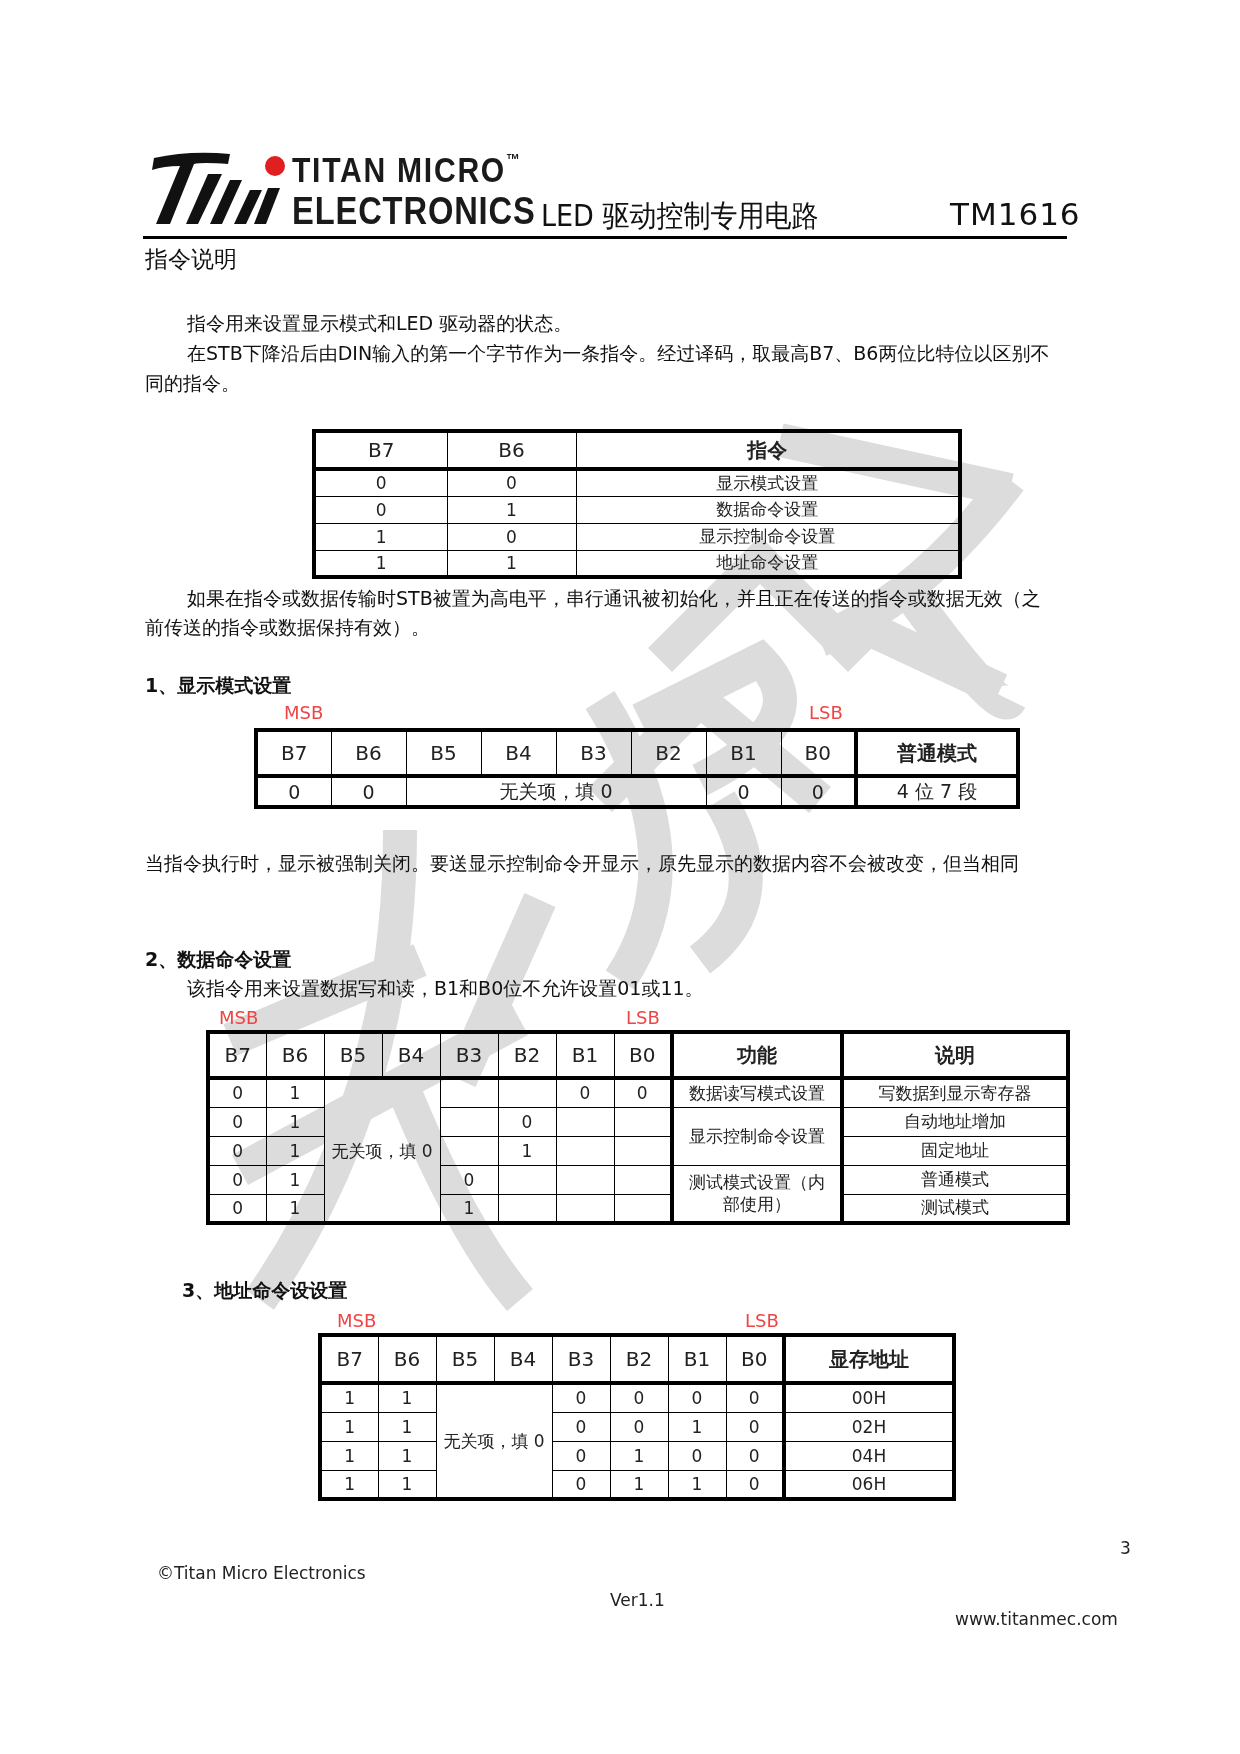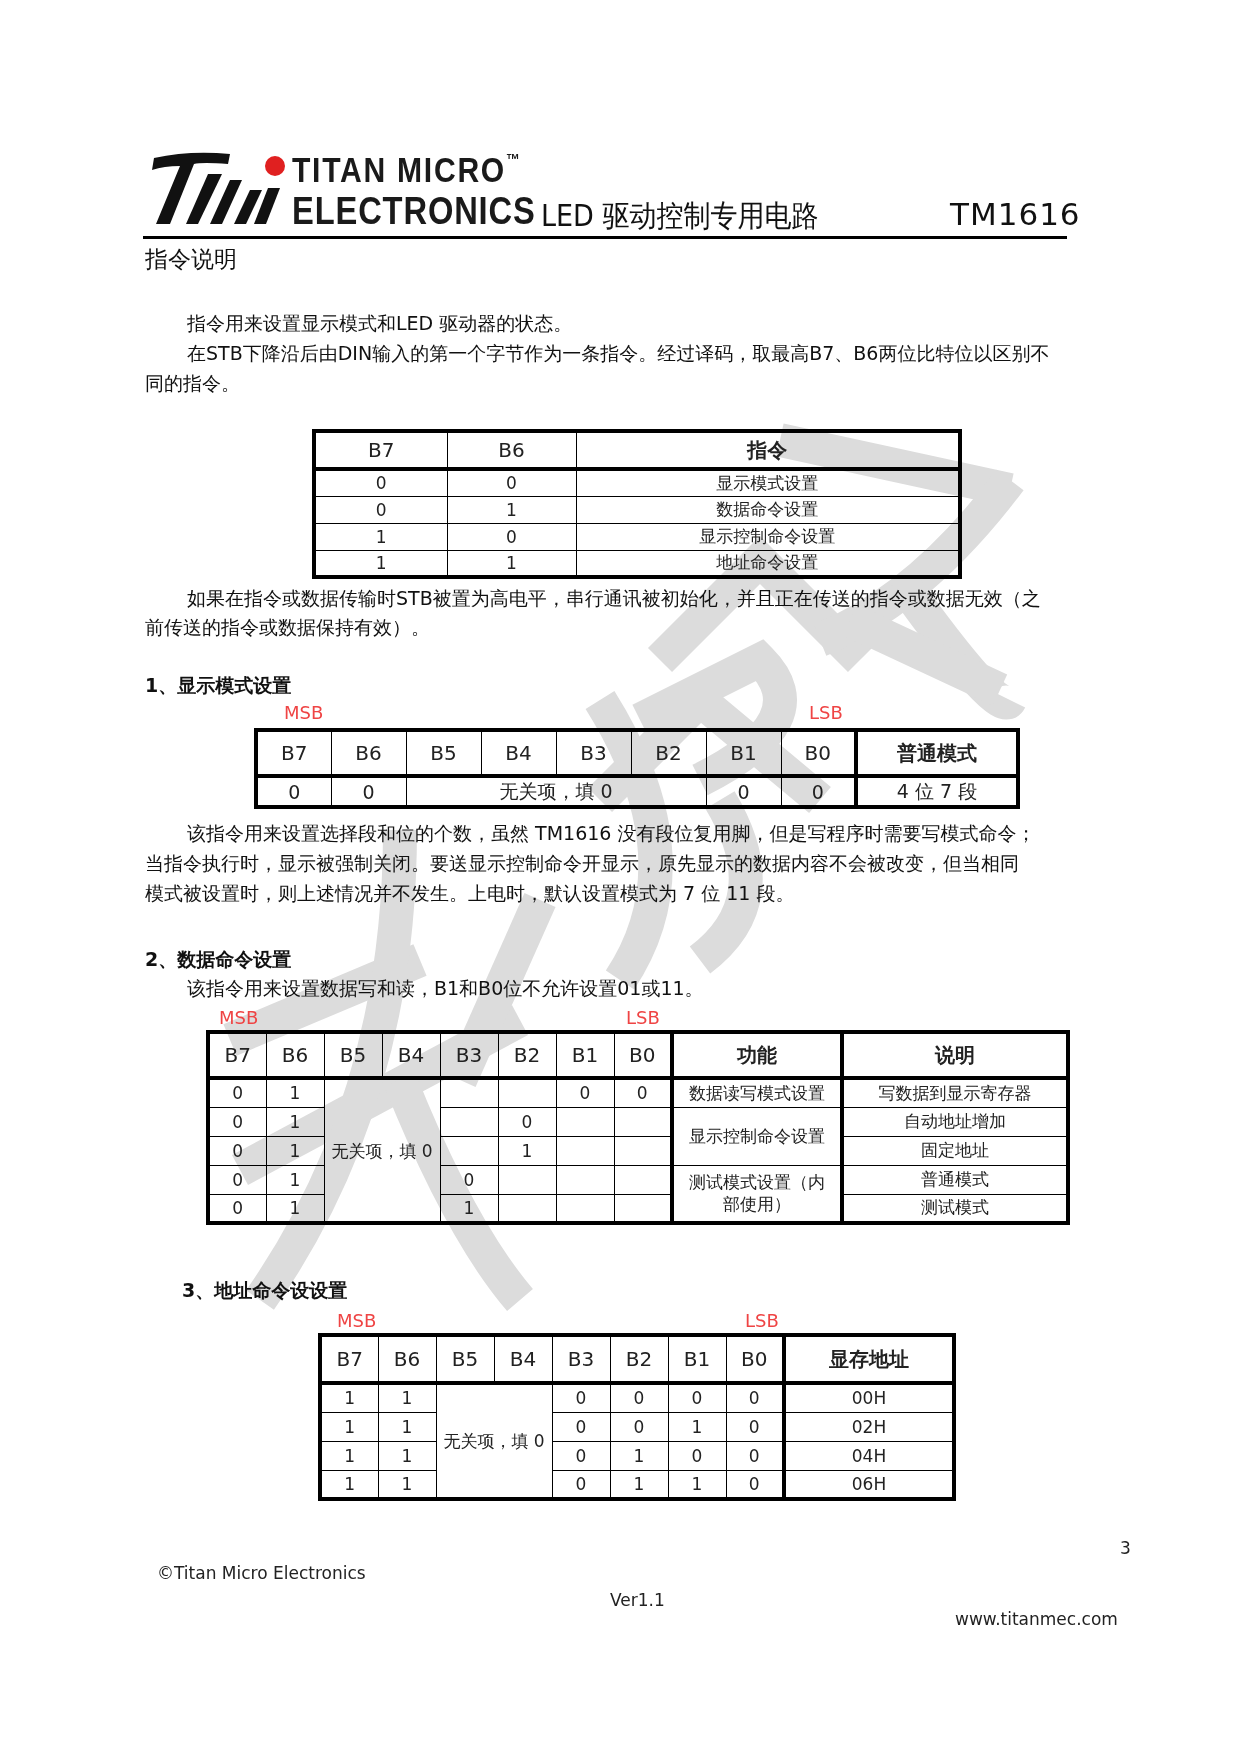--- a/index.html
+++ b/index.html
@@ -149,23 +149,21 @@
       <td style="font-size:19px">0</td>
       <td style="font-size:19px">0</td>
       <td colspan="4" style="font-size:19px">无关项，填 0</td>
       <td style="font-size:19px">0</td>
       <td style="font-size:19px">0</td>
       <td class="thick-l" style="font-size:19px">4 位 7 段</td>
     </tr>
   </tbody>
     </table>
 
-  <div class="abs p" style="left:187px; top:818px;">该指令用来设置选择段和位的个数，虽然 TM1616 没有段位复用脚，但是写程序时需要写模式命令；</div>
   <div class="abs p" style="left:145px; top:848px;text-align:center;">当指令执行时，显示被强制关闭。要送显示控制命令开显示，原先显示的数据内容不会被改变，但当相同</div>
-  <div class="abs p" style="left:145px; top:878px;">模式被设置时，则上述情况并不发生。上电时，默认设置模式为 7  位 11  段。</div>
 
   <div class="abs h2" style="left:145px; top:947px;">2、数据命令设置</div>
   <div class="abs p" style="left:187px; top:973px;">该指令用来设置数据写和读，B1和B0位不允许设置01或11。</div>
   <div class="abs lbl" style="left:219px; top:1007px;">MSB</div>
   <div class="abs lbl" style="left:626px; top:1007px;">LSB</div>
 
   <table class="t" style="left:206px; top:1030px; width:864px;">
     <colgroup>
       <col style="width:58px">
         <col style="width:58px">

